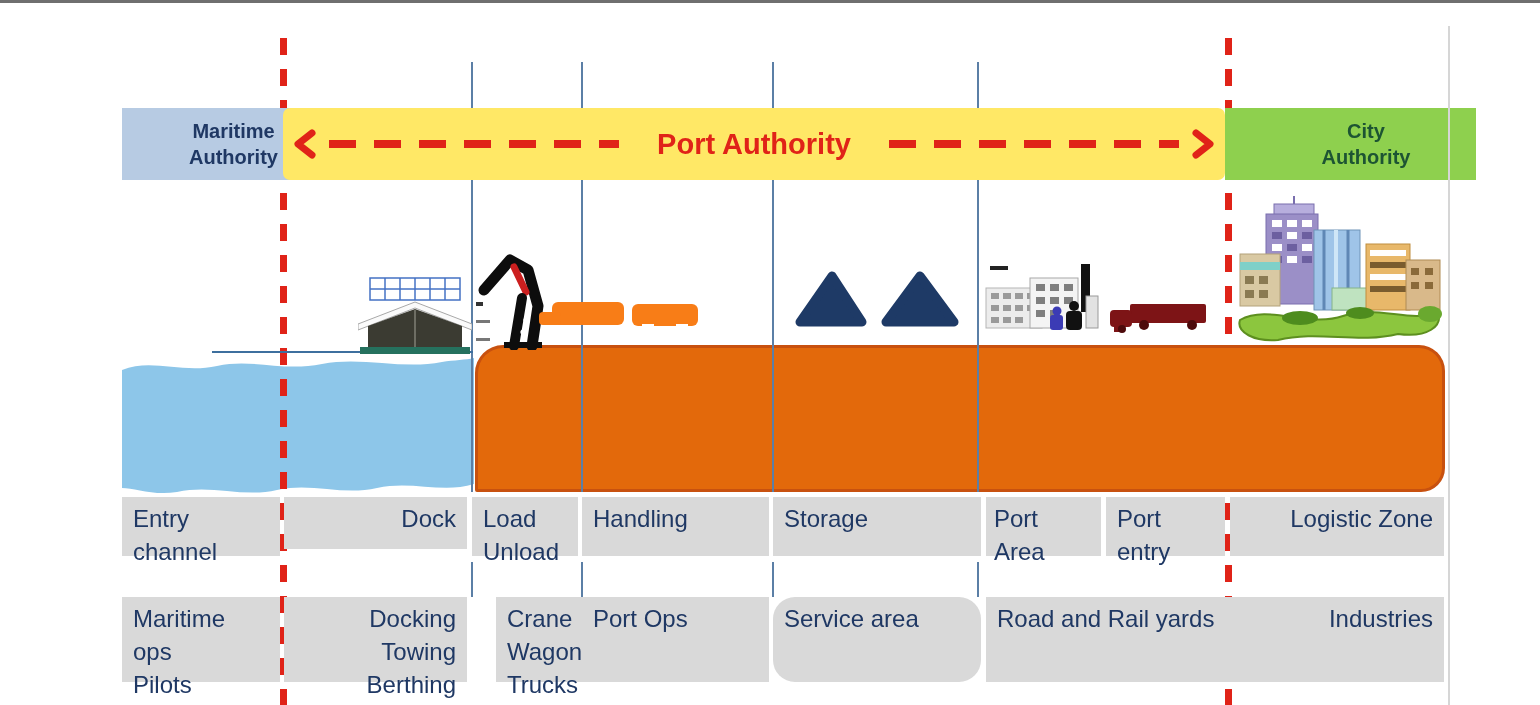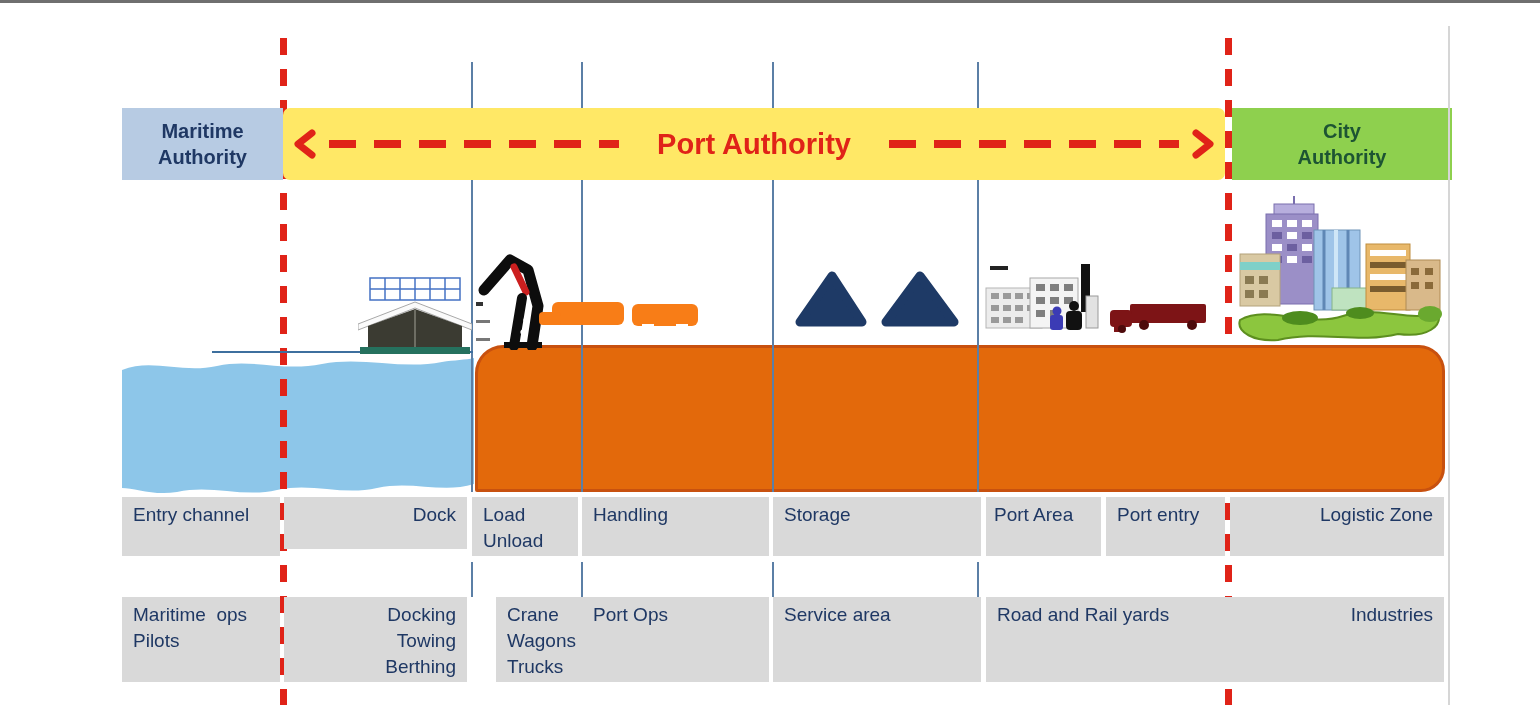--- a/index.html
+++ b/index.html
@@ -30,42 +30,42 @@
   }
   .red-vline.left{left:280px;}
   .red-vline.right{left:1225px;}
 
   
   .blue-vline{width:2px;background:#5b7fa6;z-index:5;}
 
   
   .auth-box{
     top:108px;height:72px;display:flex;flex-direction:column;align-items:center;justify-content:center;
-    font-weight:700;font-size:20px;line-height:1.3;z-index:6;text-align:center;
+    font-weight:700;font-size:20px;line-height:1.3;z-index:6;text-align:center;padding-left:31px;
   }
   .maritime-box{left:122px;width:161px;background:var(--maritime-box);color:var(--navy-text);}
-  .city-box{left:1225px;width:220px;background:var(--city-box);color:var(--dark-green-text);margin-left:7px;}
+  .city-box{left:1225px;width:220px;background:var(--city-box);color:var(--dark-green-text);}
   .band{
     left:283px;top:108px;width:942px;height:72px;background:var(--yellow-band);
     display:flex;align-items:center;z-index:6;padding:0 10px;box-sizing:border-box;border-radius:7px;
   }
   .band-dash{flex:1;height:8px;margin:0 12px;
     background:repeating-linear-gradient(90deg,var(--red-accent) 0 27px,transparent 27px 45px);}
   .band-title{color:var(--red-accent);font-weight:700;font-size:29px;margin:0 26px;white-space:nowrap;}
 
   
   .waterline{left:212px;top:351px;width:261px;height:2px;background:#3d6f9e;z-index:6;}
 
   
   .icon{z-index:6;}
 
   
   .zone-cell{
     position:absolute;background:var(--cell-gray);box-sizing:border-box;
-    color:var(--navy-text);font-size:19px;line-height:1.38;padding:5px 11px;z-index:7;
+    color:var(--navy-text);font-size:24px;line-height:1.38;padding:5px 11px;z-index:7;
   }
   .zone-cell div{white-space:pre-wrap;}
   .zone-cell.right{text-align:right;}
 </style>
 </head>
 <body>
 
 <div class="abs top-bar"></div>
 <div class="abs page-edge"></div>
 
@@ -279,21 +279,21 @@
       <div>Berthing</div>
     </div>
     <div class="zone-cell" style="left: 496px; top: 597px; width: 113px; height: 85px;">
       <div>Crane</div>
       <div>Wagons</div>
       <div>Trucks</div>
     </div>
     <div class="zone-cell" style="left: 582px; top: 597px; width: 187px; height: 85px;">
       <div>Port Ops</div>
     </div>
-    <div class="zone-cell" style="left: 773px; top: 597px; width: 208px; height: 85px;">
+    <div class="zone-cell" style="left: 773px; top: 597px; width: 208px; height: 85px; border-radius: 22px;">
       <div>Service area</div>
     </div>
     <div class="zone-cell" style="left: 986px; top: 597px; width: 277px; height: 85px;">
       <div>Road and Rail yards</div>
     </div>
     <div class="zone-cell right" style="left: 1230px; top: 597px; width: 214px; height: 85px;">
       <div>Industries</div>
     </div>
   </div>
 

